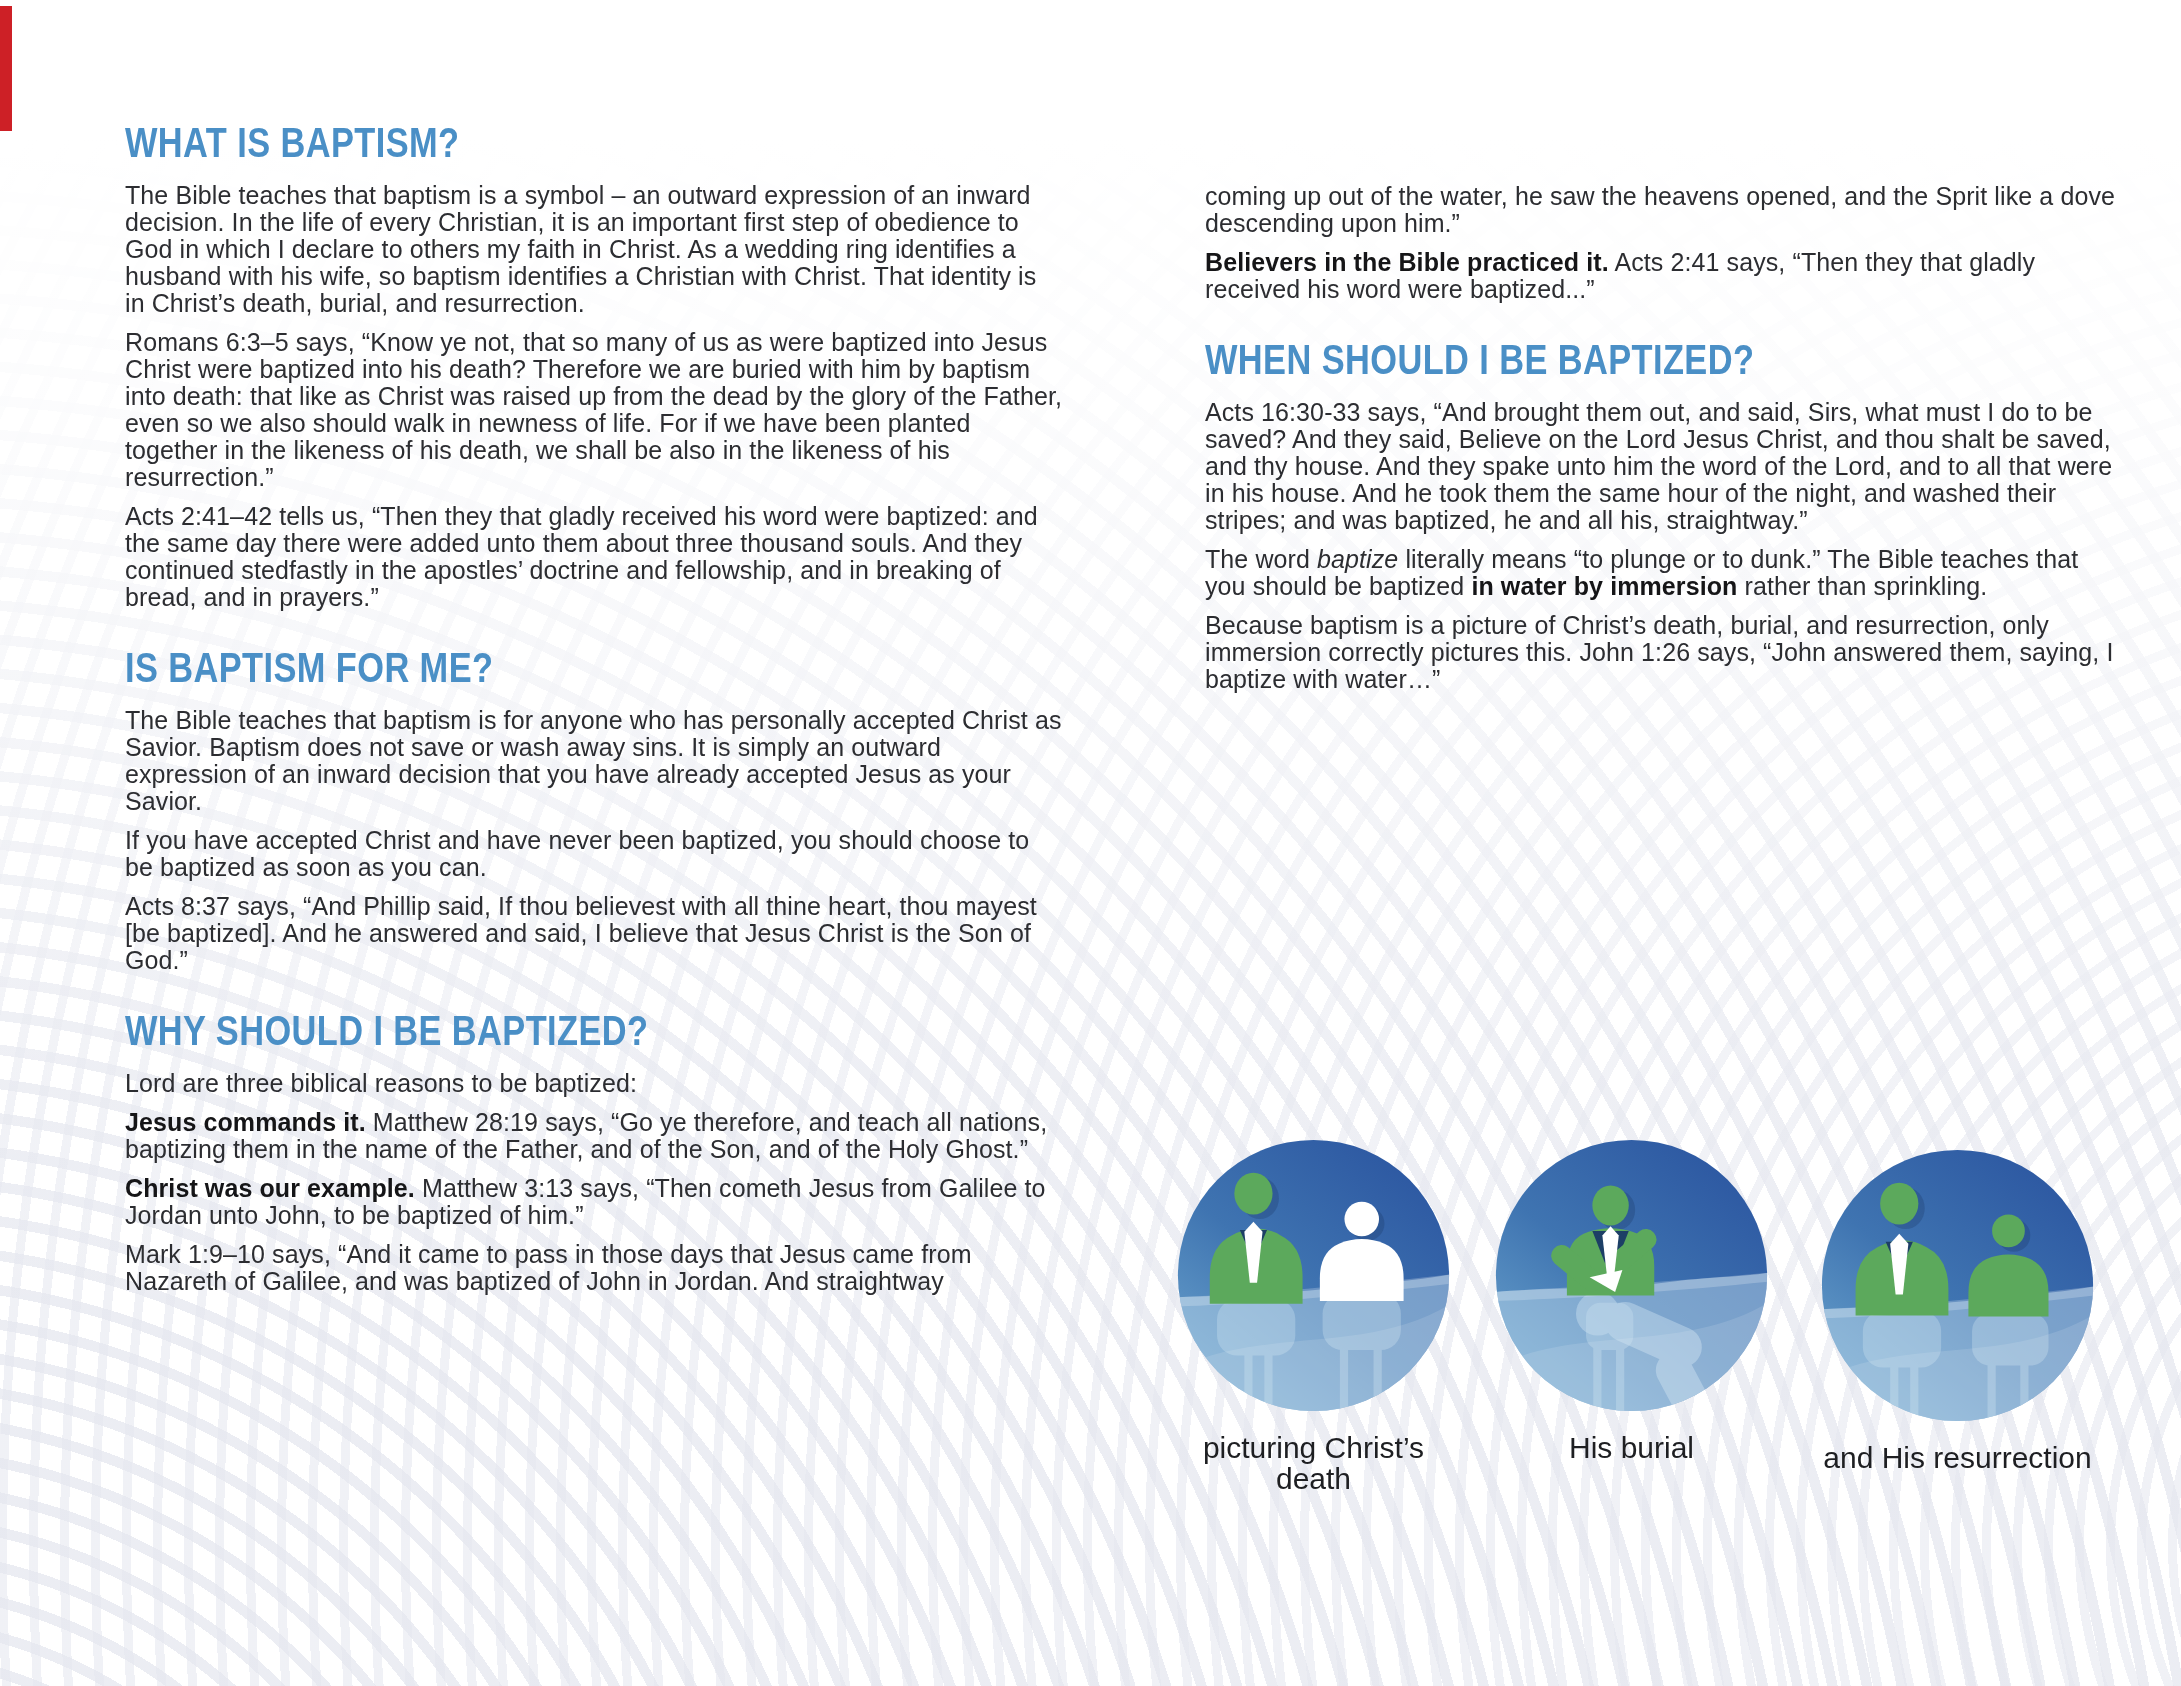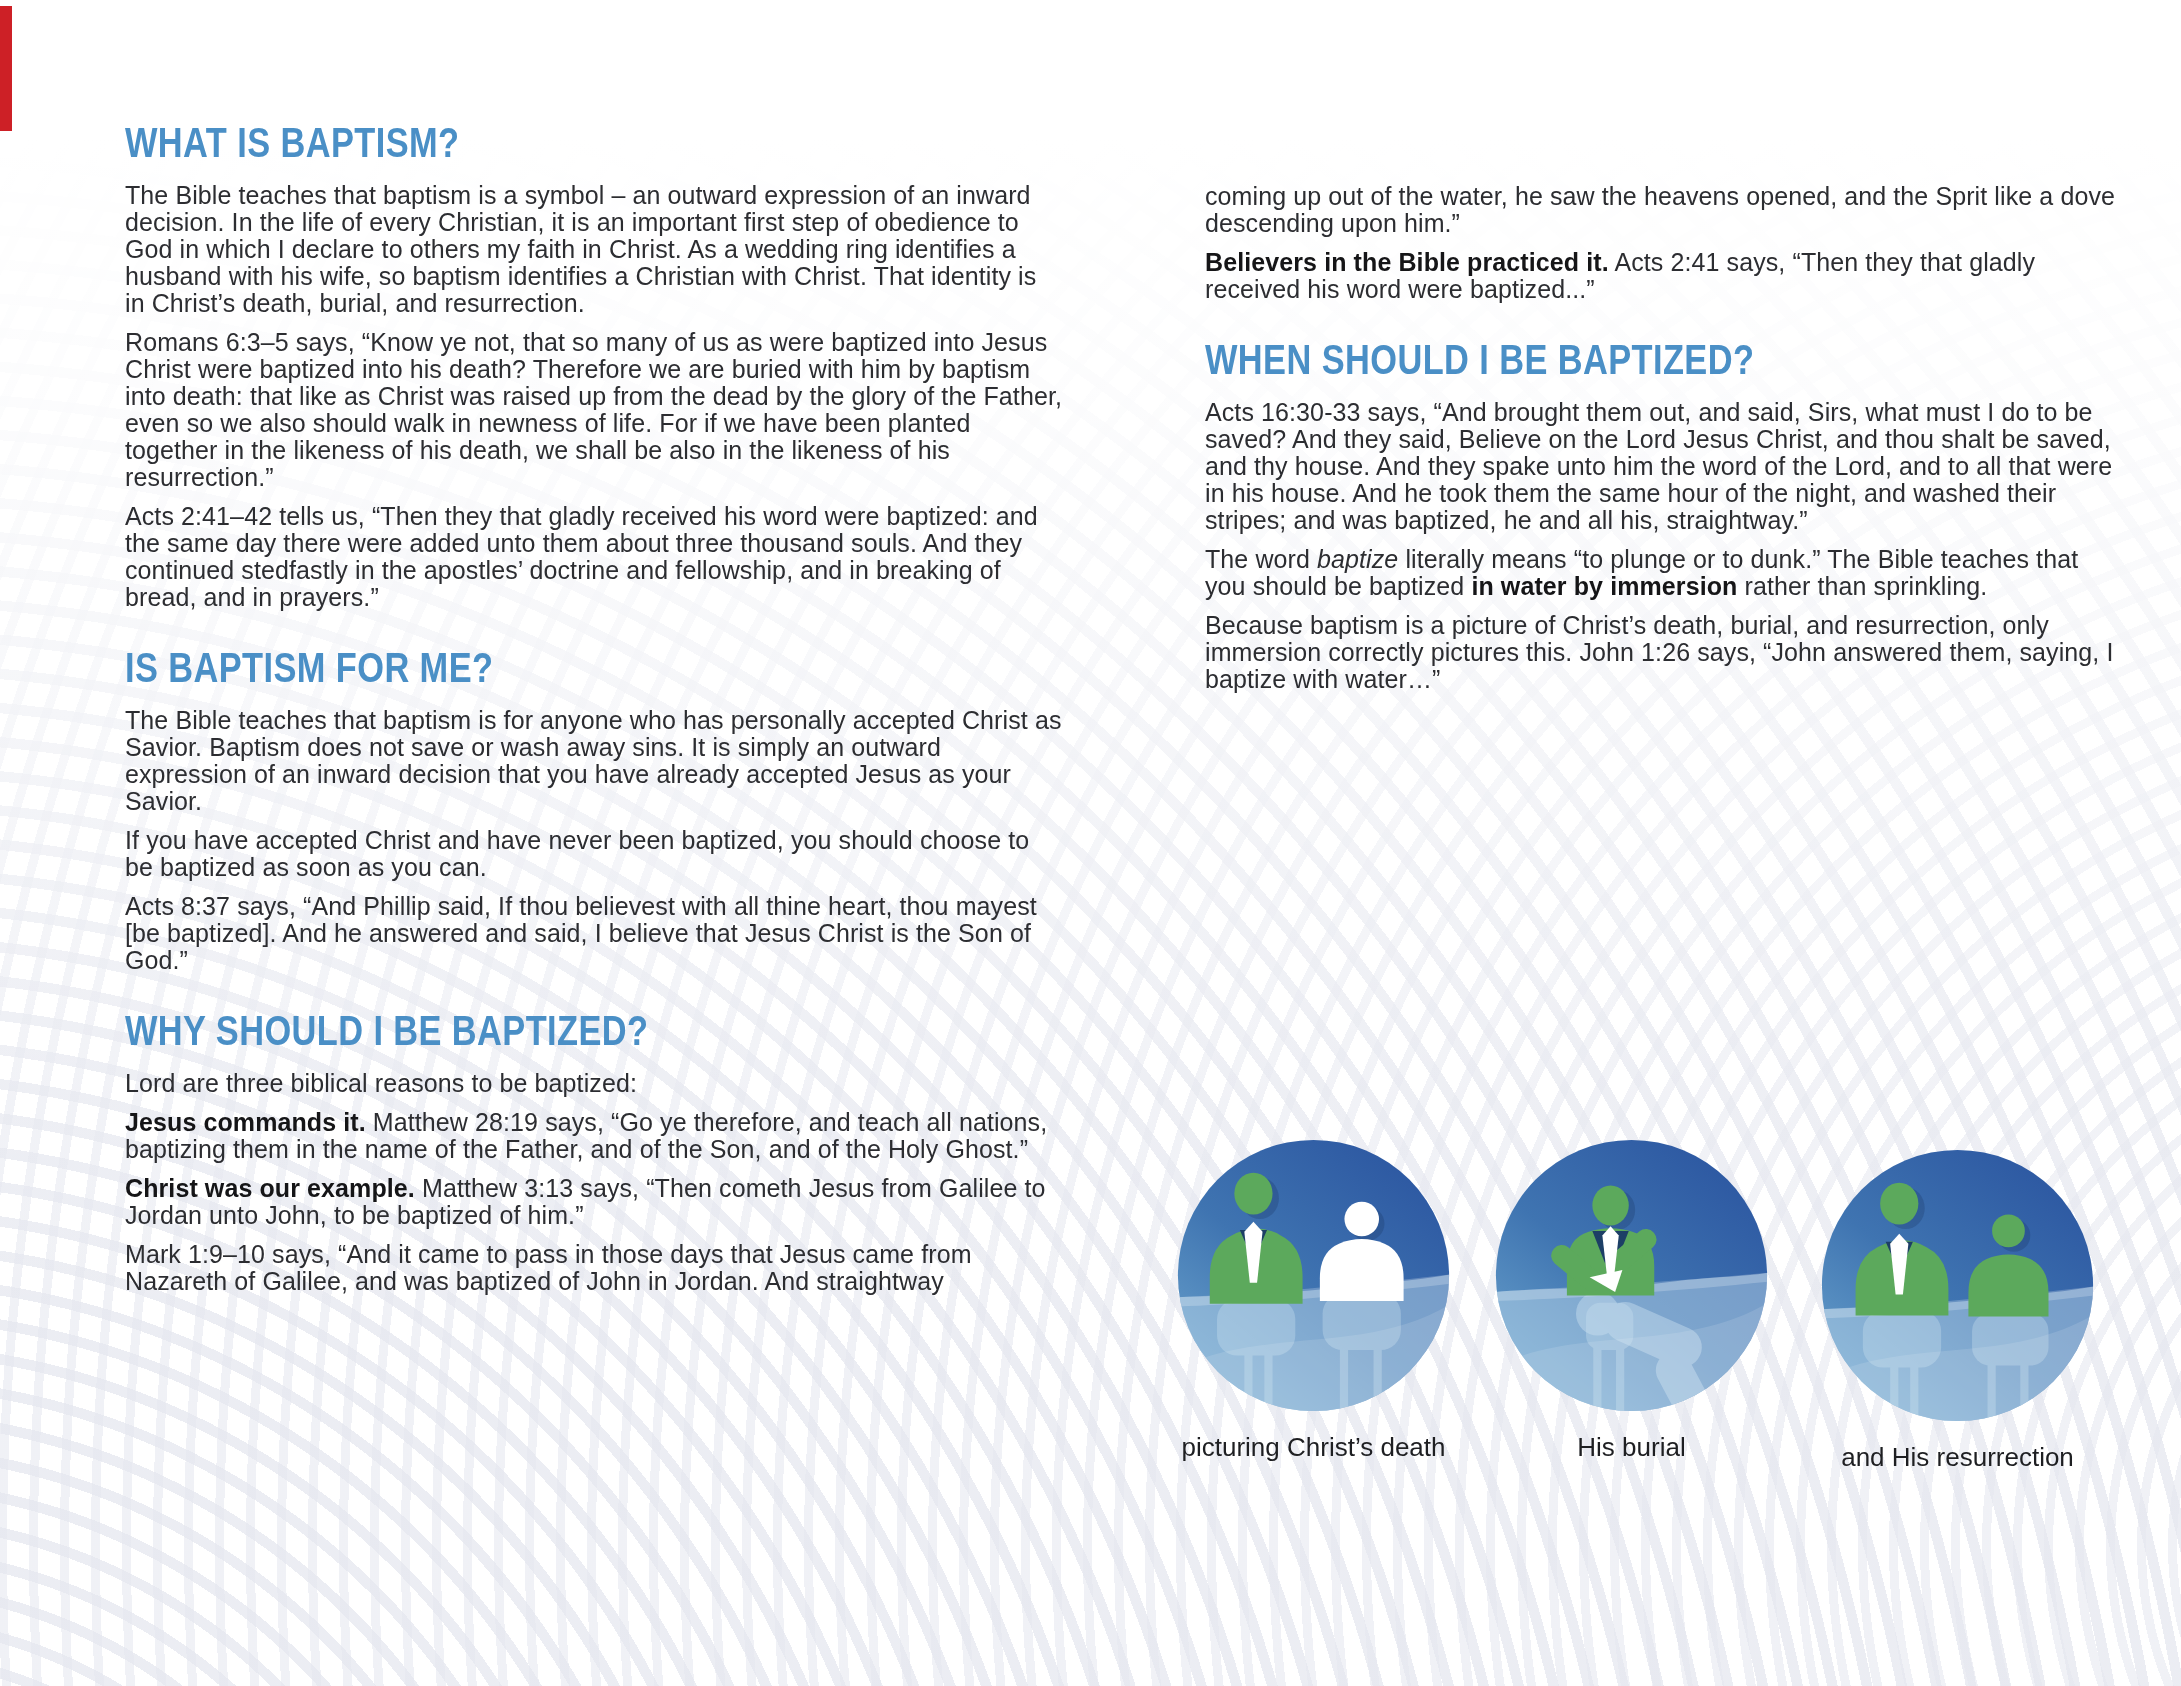--- a/index.html
+++ b/index.html
@@ -29,21 +29,21 @@
   .col-left{left:125px;width:938px;}
   .col-right{left:1205px;top:183px;width:911px;}
   .h2{color:var(--heading);font-weight:700;font-size:43px;line-height:47px;margin:33px 0 16.4px;}
   .h2:first-child{margin-top:0;}
   .h2 .cond{display:inline-block;transform:scaleX(0.8);transform-origin:0 60%;letter-spacing:0.5px;white-space:nowrap;}
   .col p{font-size:25px;line-height:27px;margin:0 0 11.8px;color:var(--text);letter-spacing:0.1px;}
   .col p b{font-weight:700;color:#151517;}
   .col p i{font-style:italic;}
   .fig{position:absolute;top:1139px;width:273px;}
   .fig svg{display:block;width:273px;height:273px;}
-  .caption{margin-top:20px;text-align:center;font-size:26px;line-height:31px;color:#1e1f22;}
+  .caption{margin-top:20px;text-align:center;font-size:30px;line-height:31px;color:#1e1f22;}
   
   .green{fill:var(--green);} .navy{fill:var(--navy);} .white{fill:#ffffff;}
   .shade{fill:#16345c;opacity:.26;}
   .water{fill:#b9d5ea;opacity:.5;}
   .waterline{fill:#ffffff;opacity:.22;}
   .hill{fill:#ffffff;opacity:.12;}
   .ghost rect,.ghost circle{fill:#e6f5f8;}
   .ghost{opacity:.33;}
   .ghost2{opacity:.45;}
   .ghost2 rect,.ghost2 circle{fill:#dcebf7;}

